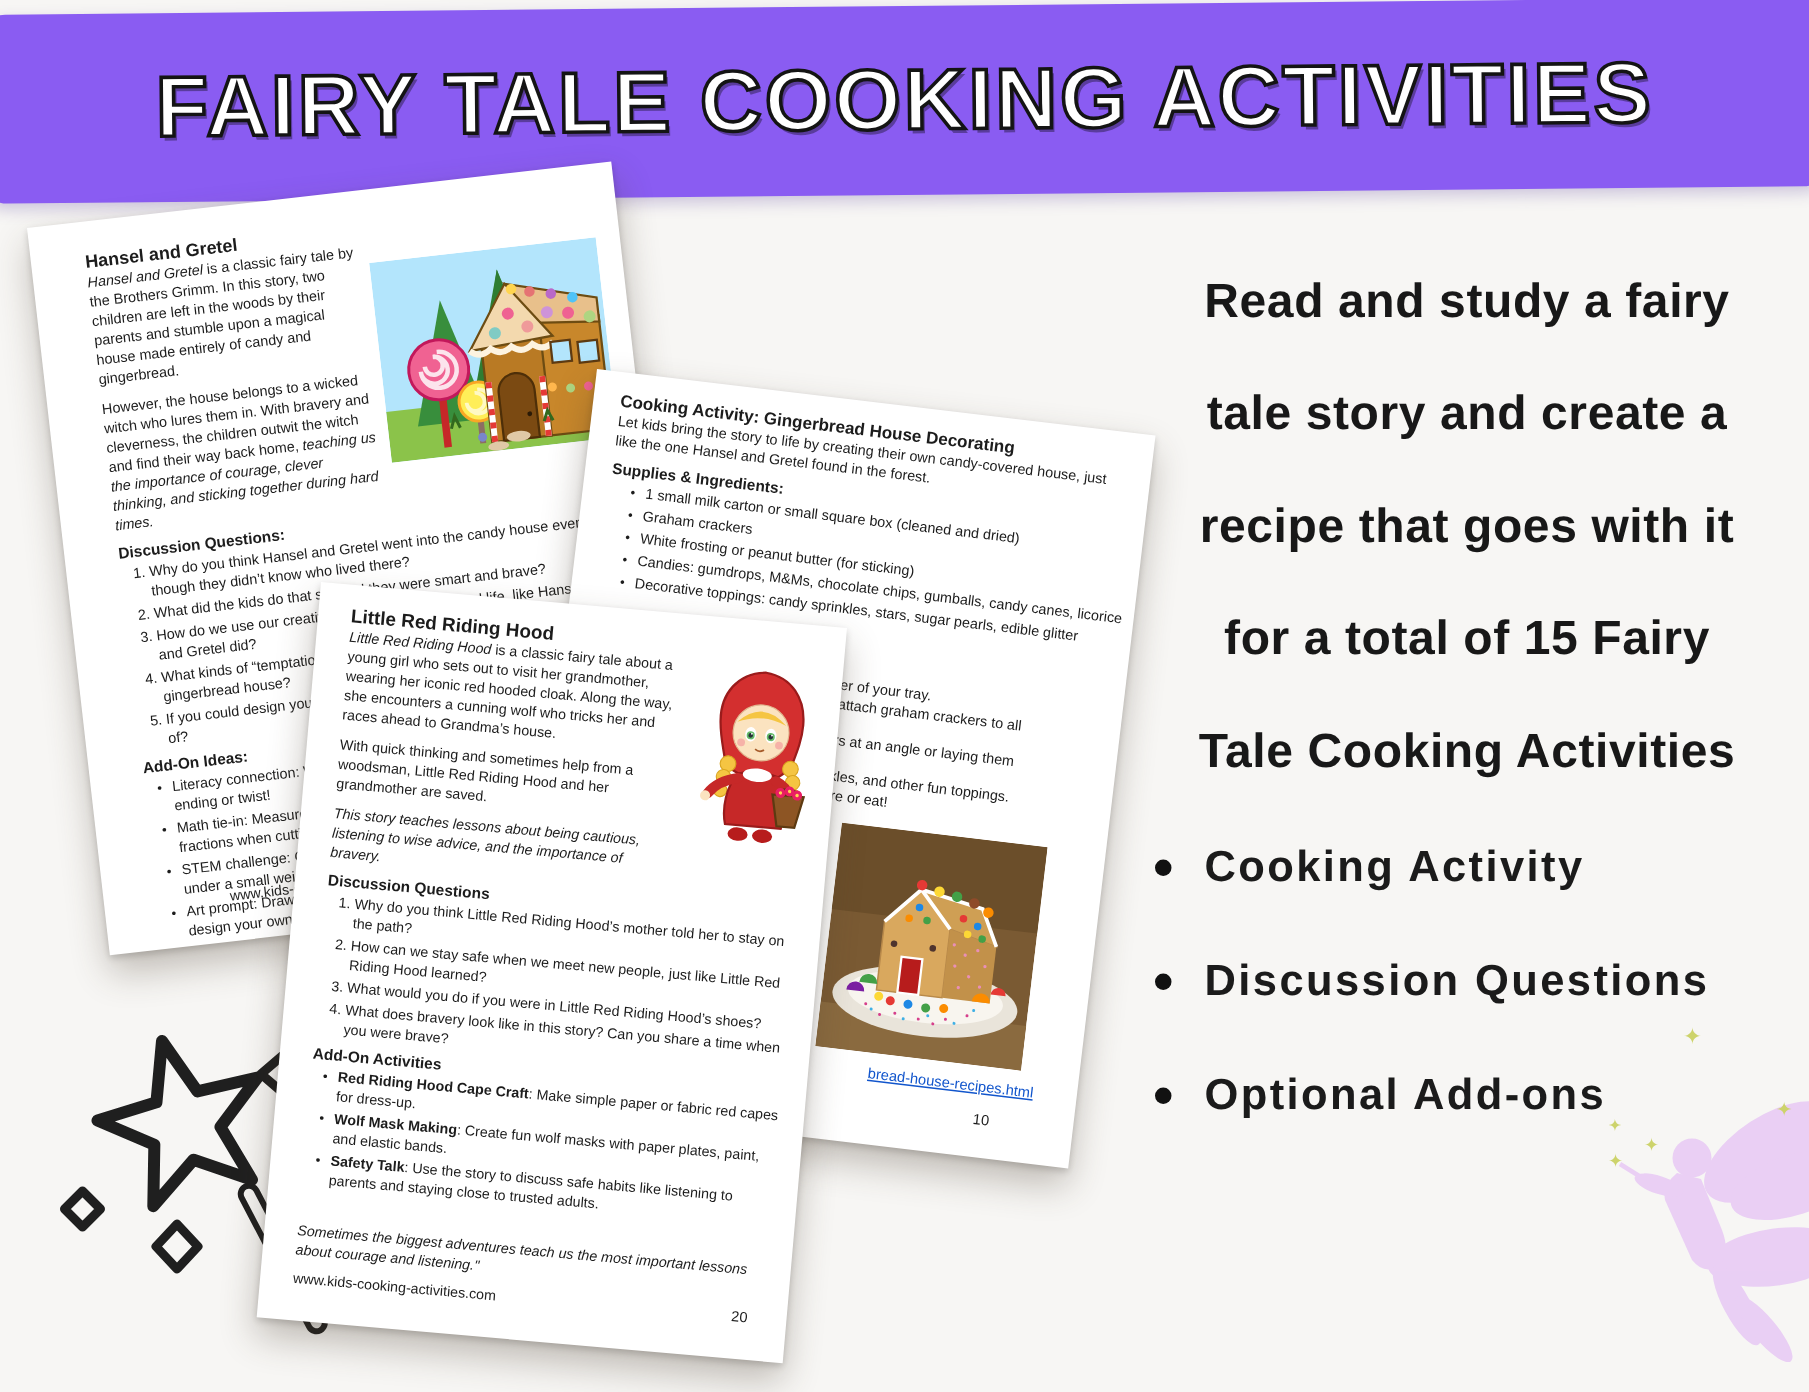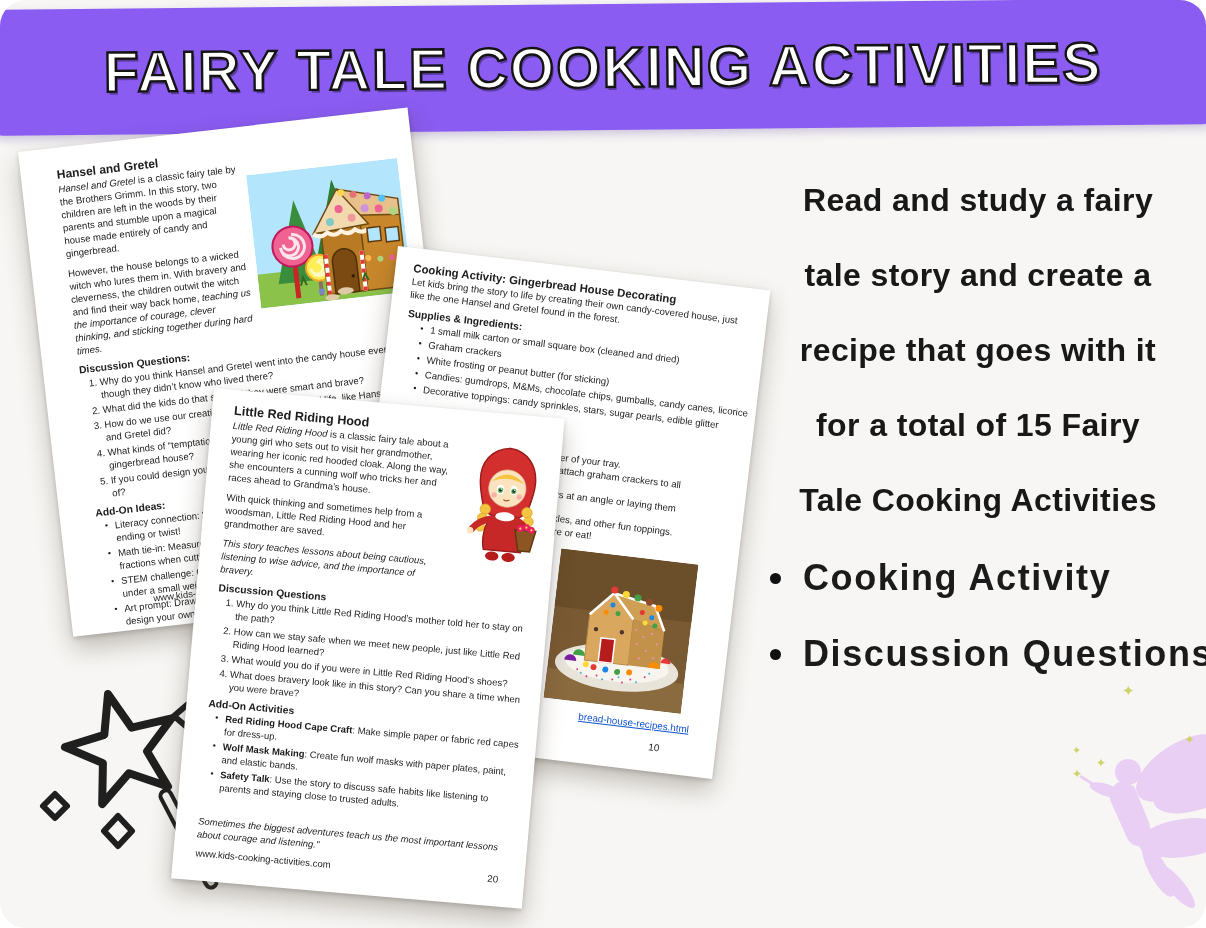--- a/index.html
+++ b/index.html
@@ -1,17 +1,17 @@
 <!DOCTYPE html>
 <html><head>
 <meta charset="utf-8">
 <style>
   html,body{margin:0;padding:0;}
   body{font-family:"Liberation Sans", sans-serif;}
-  .canvas{position:relative;width:1206px;height:928px;background:#f7f6f4;overflow:hidden;border-radius:26px;}
+  .canvas{position:relative;width:1206px;height:928px;background:#f7f6f4;overflow:hidden;}
 
   
   .banner{position:absolute;left:-12px;top:4px;width:1230px;height:126px;background:#8a5cf2;
     border-radius:16px;transform:rotate(-0.55deg);display:flex;align-items:center;justify-content:center;
     box-shadow:0 4px 10px rgba(80,50,150,.25);}
   .banner h1{margin:0;font-size:57px;font-weight:800;letter-spacing:2px;color:#ffffff;
     -webkit-text-stroke:2.4px #141414;text-shadow:2px 3px 0 rgba(0,0,0,.35);white-space:nowrap;}
 
   
   .page{position:absolute;background:#ffffff;transform-origin:top left;color:#1c1c1c;
@@ -50,21 +50,21 @@
   .page-lrrh .page-num{position:absolute;right:26px;bottom:22px;font-size:9.8px;}
 
   i.seg{font-style:italic;}
 
   
   .right-panel{position:absolute;left:748px;top:163px;width:460px;z-index:4;}
   .headline div{height:75px;display:flex;align-items:center;justify-content:center;
     font-size:32px;font-weight:800;color:#181818;letter-spacing:.4px;white-space:nowrap;}
   .feature-list{position:absolute;left:770px;top:540px;width:436px;z-index:4;}
   .feature-list div{height:76px;display:flex;align-items:center;
-    font-size:36px;font-weight:600;letter-spacing:1.6px;color:#1b1b1b;white-space:nowrap;}
+    font-size:29px;font-weight:600;letter-spacing:1.6px;color:#1b1b1b;white-space:nowrap;}
   .feature-list div::before{content:"";width:11px;height:11px;border-radius:50%;background:#111;
     margin-right:22px;flex:0 0 auto;}
 
   
   .wand{position:absolute;left:28px;top:688px;width:205px;height:222px;z-index:0;}
   .fairy{position:absolute;left:1058px;top:720px;width:170px;height:205px;z-index:0;}
   .sparkle{position:absolute;color:#cdd36b;font-size:15px;z-index:0;}
 </style>
 </head>
 <body>
@@ -329,15 +329,16 @@
         <div>Read and study a fairy</div>
         <div>tale story and create a</div>
         <div>recipe that goes with it</div>
         <div>for a total of 15 Fairy</div>
         <div>Tale Cooking Activities</div>
       </div>
   </div>
   <div class="feature-list">
       <div>Cooking Activity</div>
       <div>Discussion Questions</div>
+      <div>Optional Add-ons</div>
     </div>
 
 </div>
 
 </body></html>

